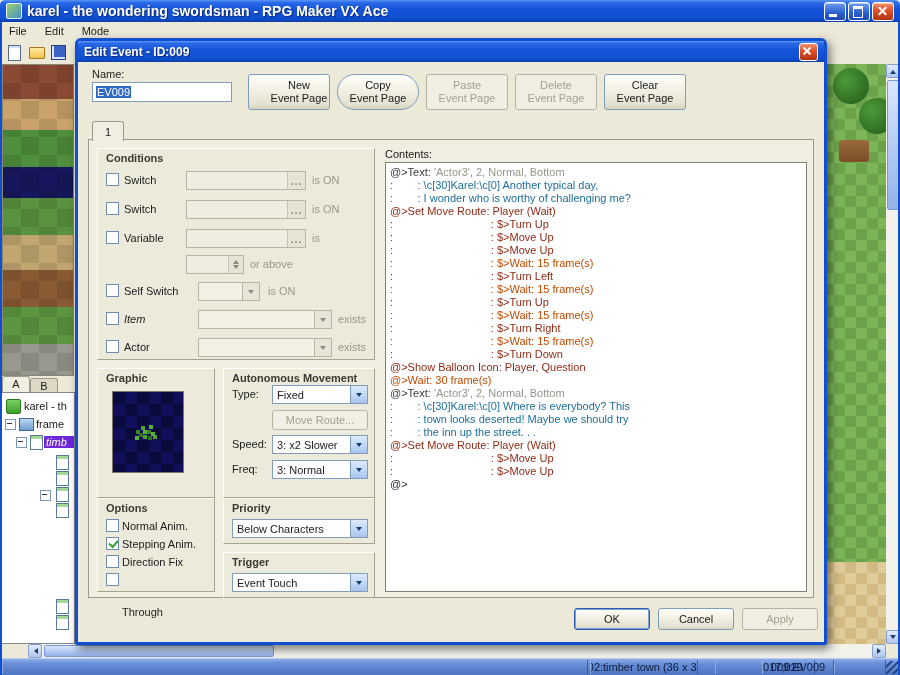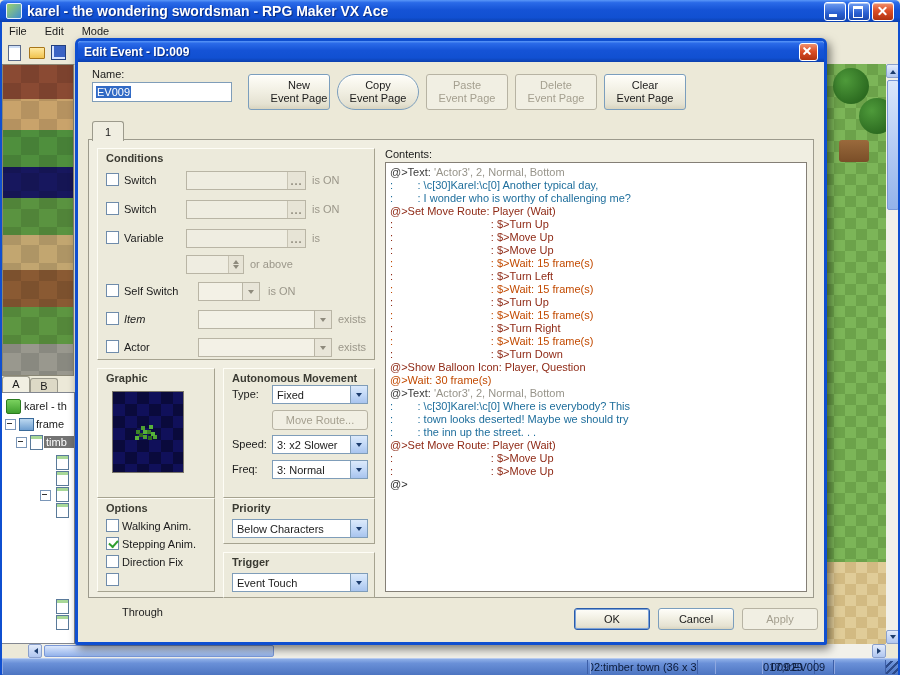--- a/index.html
+++ b/index.html
@@ -67,21 +67,21 @@
         #17175e 33%,#17175e 43%,#5a9340 43%,#5a9340 55%,#c2a670 55%,#c2a670 66%,
         #8a5a33 66%,#8a5a33 78%,#5d9641 78%,#5d9641 90%,#99988e 90%,#99988e 100%);
     background-size:36px 36px,100% 100%;}
   .pal-tab{position:absolute;top:376px;width:26px;height:16px;background:#f1efe2;border:1px solid #9c9a8c;
     border-bottom:none;border-radius:3px 3px 0 0;text-align:center;line-height:15px;z-index:2;}
   .pal-tab.behind{background:#ddd9c6;height:14px;top:378px;}
   .maptree{position:absolute;left:0;top:392px;width:75px;height:252px;background:#fff;
     border:1px solid #828790;border-left:none;box-sizing:border-box;z-index:2;overflow:hidden;}
   .trow{position:absolute;left:0;right:0;height:16px;}
   .tlabel{position:absolute;top:1px;white-space:nowrap;}
-  .tlabel.selrow{background:#737373;color:#fff;padding:0 2px;}
+  .tlabel.selrow{background:#6d28d9;color:#fff;padding:0 2px;font-style:italic;}
   .exp{position:absolute;width:9px;height:9px;background:#fff;border:1px solid #7a96b8;}
   .exp::before{content:'';position:absolute;left:1px;top:3px;width:5px;height:1px;background:#333;}
   .ico-game{position:absolute;width:13px;height:13px;background:linear-gradient(#7ad15e,#3f9f2e);
     border:1px solid #2a7a1e;border-radius:2px;}
   .ico-world{position:absolute;width:13px;height:11px;background:linear-gradient(#bcd8f0,#6f9fd0);border:1px solid #3a6a9a;}
   .ico-mappage{position:absolute;width:11px;height:13px;background:#fff;border:1px solid #5a7a9a;
     box-shadow:inset 0 3px 0 #a8d898;}
 
   
   .status{position:absolute;left:0;top:658px;width:900px;height:17px;z-index:5;
@@ -402,21 +402,21 @@
             <span class="txt">3: Normal</span>
             <span class="arrow">
                 <span class="tri"></span>
               </span>
           </div>
         </div>
 
         <div class="gb" style="left:8px;top:358px;width:118px;height:94px;">
           <span class="gb-title">Options</span>
           <span class="cb" style="left:8px;top:20px;"></span>
-          <span class="lbl" style="left:24px;top:21px;">Walking Anim.</span>
+          <span class="lbl" style="left:24px;top:21px;">Normal Anim.</span>
           <span class="cb" style="left:8px;top:38px;">
               <span class="chk"></span>
             </span>
           <span class="lbl" style="left:24px;top:39px;">Stepping Anim.</span>
           <span class="cb" style="left:8px;top:56px;"></span>
           <span class="lbl" style="left:24px;top:57px;">Direction Fix</span>
           <span class="cb" style="left:8px;top:74px;"></span>
           <span class="lbl" style="left:24px;top:75px;margin-top:32px;">Through</span>
         </div>
 

